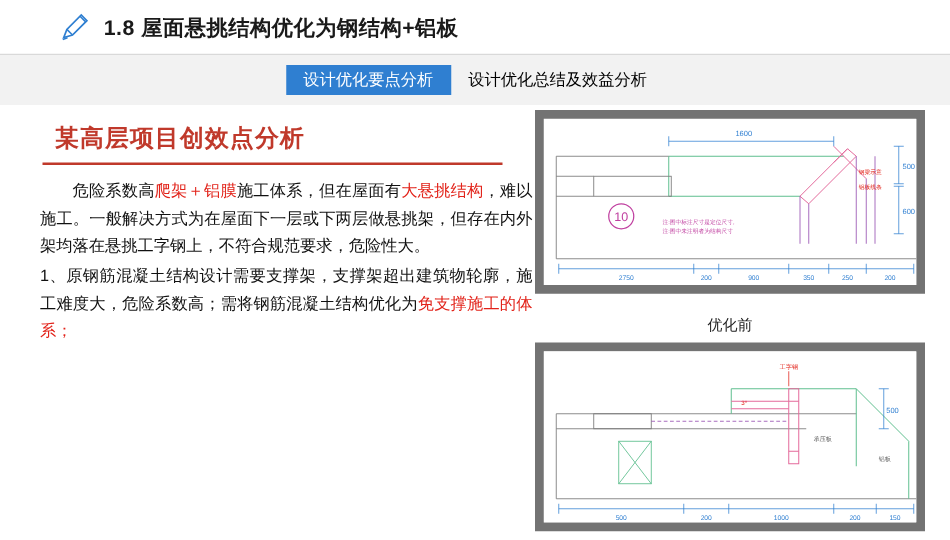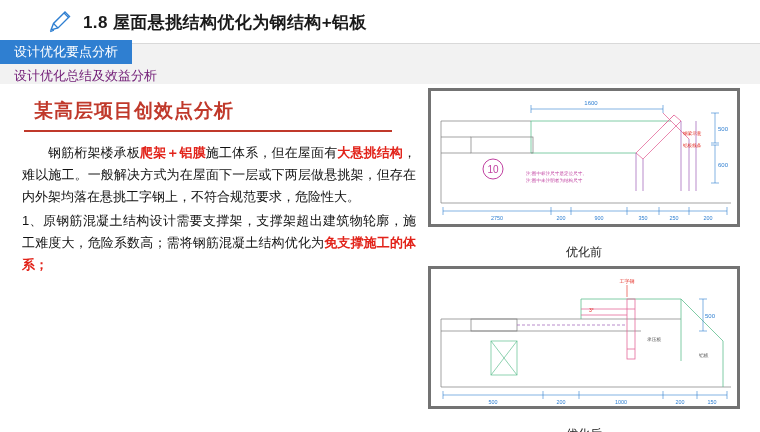--- a/index.html
+++ b/index.html
@@ -46,51 +46,50 @@
     white-space: nowrap;
   }
 
   
   .tabbar {
     position: absolute;
     left: 0; top: 44px;
     width: 760px; height: 40px;
     background: #f2f2f2;
     display: flex;
-    align-items: flex-start;
+    align-items: center;
     justify-content: center;
     gap: 0px;
-    flex-direction: column;
   }
   .tab {
     height: 24px;
     line-height: 24px;
     padding: 0 14px;
     font-size: 13px;
-    color: #701a75;
+    color: #000000;
     white-space: nowrap;
     cursor: pointer;
   }
   .tab.active {
     background: #2f7fd1;
     color: #ffffff;
   }
 
   
   .body {
     position: absolute;
     left: 0; top: 84px;
     width: 760px; height: 348px;
     background: #ffffff;
   }
 
   
   .left-col {
     position: absolute;
-    left: 22px; top: 8px;
+    left: 32px; top: 8px;
     width: 394px; height: 332px;
   }
   .section-title {
     font-size: 19px;
     font-weight: bold;
     color: #c0392b;
     margin: 6px 0 2px 12px;
     letter-spacing: 1px;
   }
   .underline {
@@ -99,34 +98,34 @@
     margin: 6px 0 10px 2px;
   }
   .para {
     font-size: 13px;
     line-height: 22px;
     color: #111111;
     margin: 0 0 2px 0;
     text-align: justify;
   }
   .indent { text-indent: 26px; }
-  .red-b { color: #e2231a; font-weight: bold; }
+  .red-b { color: #e2231a; font-weight: normal; }
 
   
   .right-col {
     position: absolute;
     left: 428px; top: 4px;
     width: 312px; height: 340px;
   }
   .fig {
     position: relative;
     width: 312px;
   }
   .fig-box {
-    border: 3px solid #737373;
+    border: 7px solid #737373;
     background: #ffffff;
     overflow: hidden;
   }
   .fig-caption {
     text-align: center;
     font-size: 12px;
     color: #222222;
     margin-top: 17px;
     margin-bottom: 5px;
   }
@@ -153,21 +152,21 @@
     <div class="tab">设计优化总结及效益分析</div>
   </div>
 
   <div class="body">
 
     <div class="left-col">
       <div class="section-title">某高层项目创效点分析</div>
       <div class="underline"></div>
 
       <p class="para indent">
-        <span>钢筋桁架楼承板</span><span class="red-b">爬架＋铝膜</span><span>施工体系，但在屋面有</span><span class="red-b">大悬挑结构</span><span>，难以施工。一般解决方式为在屋面下一层或下两层做悬挑架，但存在内外架均落在悬挑工字钢上，不符合规范要求，危险性大。</span>
+        <span>危险系数高</span><span class="red-b">爬架＋铝膜</span><span>施工体系，但在屋面有</span><span class="red-b">大悬挑结构</span><span>，难以施工。一般解决方式为在屋面下一层或下两层做悬挑架，但存在内外架均落在悬挑工字钢上，不符合规范要求，危险性大。</span>
       </p>
 
       <p class="para">
         <span>1、原钢筋混凝土结构设计需要支撑架，支撑架超出建筑物轮廓，施工难度大，危险系数高；需将钢筋混凝土结构优化为</span><span class="red-b">免支撑</span><span class="red-b">施工的体系；</span>
       </p>
 
 
     </div>
 
     <div class="right-col">

